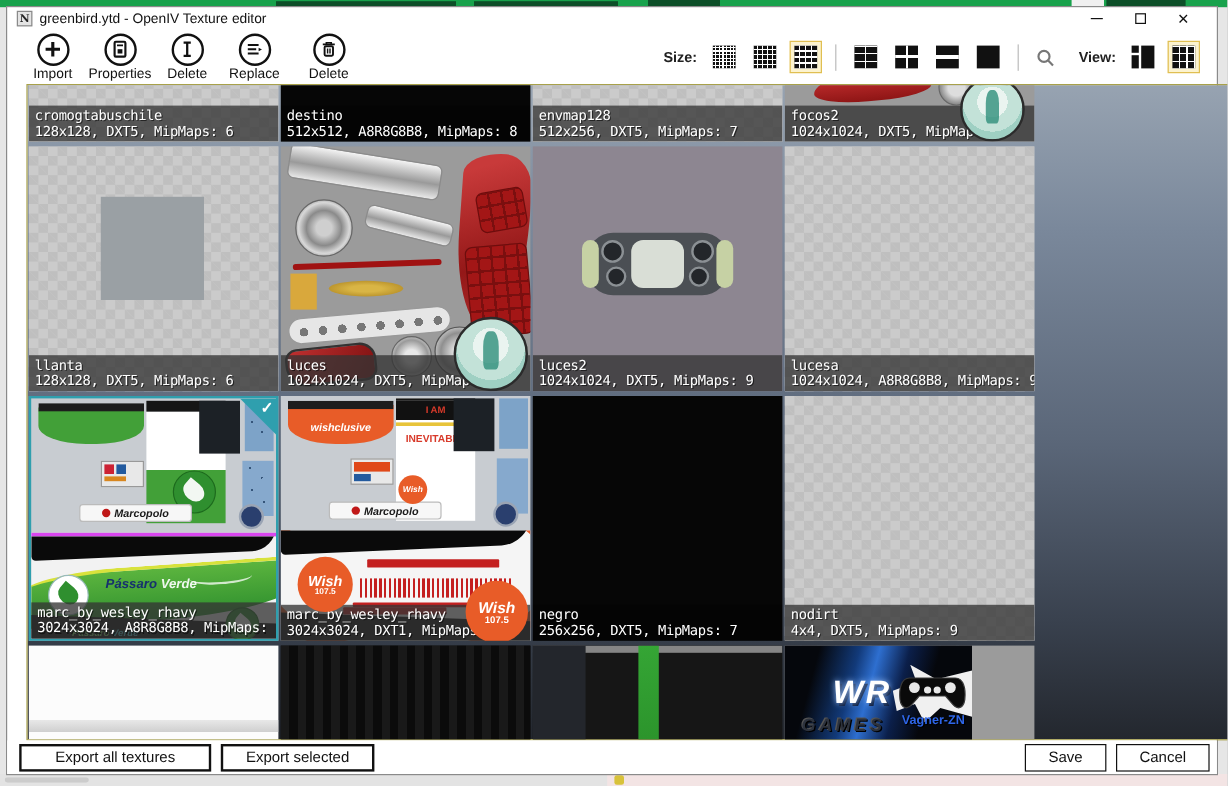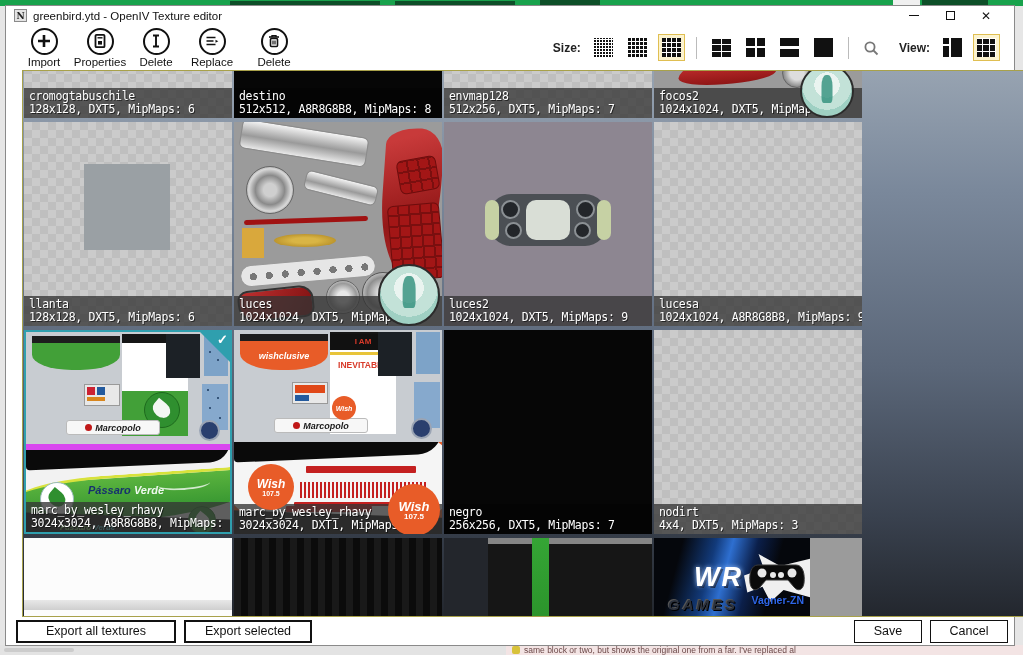--- a/index.html
+++ b/index.html
@@ -129,21 +129,20 @@
     <div class="abs fmark" style="left:395px;top:1px;width:120px;height:4px;"></div>
     <div class="abs fmark" style="left:540px;top:0;width:60px;height:5px;"></div>
     <div class="abs" style="left:893px;top:0;width:27px;height:6px;background:#f0f0f0;"></div>
     <div class="abs fmark" style="left:922px;top:0;width:66px;height:5px;"></div>
   </div>
   <div class="abs forum-bottom-left">
     <div class="abs smudge" style="left:4px;top:3px;width:70px;height:4px;"></div>
   </div>
   <div class="abs forum-bottom-right">
     <span class="fb-ico"></span>
-    <span class="fb-txt">same block or two, but shows the original one from a far. I've replaced al</span>
   </div>
 
   <div class="abs window">
 
     <div class="abs titlebar">
       <div class="appicon">N</div>
       <div class="title-text">greenbird.ytd - OpenIV Texture editor</div>
       <div class="wctrl">
         <div class="wbtn">
             <span class="min-glyph"></span>
@@ -352,21 +351,21 @@
           <span class="abs" style="left:2px;top:12px;width:18px;height:4px;background:#d8861e;"></span>
         </div>
         <div class="circ gwing" style="left:118px;top:60px;width:36px;height:36px;">
             <span></span>
           </div>
         <div class="abs" style="left:40px;top:88px;width:94px;height:15px;background:#f7f7f7;border-radius:3px;border:1px solid #bbb;display:flex;align-items:center;justify-content:center;gap:3px;">
           <span class="circ" style="position:static;width:7px;height:7px;background:#c01818;"></span>
           <span style="font:bold italic 9px 'Liberation Sans',sans-serif;color:#1a1a1a;">Marcopolo</span>
         </div>
         <div class="circ" style="right:10px;top:88px;width:21px;height:21px;background:#2a3f6e;border:2px solid #9aa4b4;"></div>
-        <div class="abs" style="left:0;top:112px;width:100%;height:92px;background:#f2f2f2;border-top:6px solid #d946ef;overflow:hidden;">
+        <div class="abs" style="left:0;top:112px;width:100%;height:92px;background:#f2f2f2;border-top:3px solid #d946ef;overflow:hidden;">
           <span class="abs" style="left:0;top:-6px;width:100%;height:22px;background:#0a0a0a;transform:skewY(-2.5deg);border-radius:0 0 20px 4px;"></span>
           <span class="abs" style="left:-12px;top:24px;width:232px;height:46px;background:linear-gradient(#5bb43e,#2e8f2e);border-top:3px solid #d8e23c;border-radius:40% 8% 50% 8%;transform:skewY(-4deg);"></span>
           <span class="circ wingc" style="left:14px;top:32px;width:34px;height:34px;">
               <span></span>
             </span>
           <span class="abs" style="left:62px;top:34px;font:bold italic 11px 'Liberation Sans',sans-serif;">
             <span style="color:#16306e;">Pássaro</span>
             <span style="color:#eef8ee;">Verde</span>
           </span>
           <span class="abs" style="left:132px;top:28px;width:52px;height:12px;border-bottom:2px solid rgba(255,255,255,.75);border-radius:50%;transform:rotate(-4deg);"></span>
@@ -435,21 +434,21 @@
       <div class="cell col2 row2 blackbg">
         <div class="lbl" style="background:rgba(0,0,0,.25);">
           <div>negro</div>
             <div>256x256, DXT5, MipMaps: 7</div>
         </div>
       </div>
 
       <div class="cell col3 row2 checker">
         <div class="lbl">
           <div>nodirt</div>
-            <div>4x4, DXT5, MipMaps: 3</div>
+            <div>4x4, DXT5, MipMaps: 9</div>
         </div>
       </div>
 
       <div class="cell col0 row3" style="background:#fcfcfc;">
         <div class="abs" style="left:0;top:62px;width:100%;height:10px;background:linear-gradient(#e8e8e8,#cfcfcf);"></div>
       </div>
       <div class="cell col1 row3" style="background:#101010;background-image:repeating-linear-gradient(90deg,#191919 0 7px,#0b0b0b 7px 14px);"></div>
       <div class="cell col2 row3" style="background:#161616;">
         <div class="abs" style="left:0;top:0;width:100%;height:6px;background:#858585;"></div>
         <div class="abs" style="left:0;top:0;width:44px;height:100%;background:#23262c;"></div>

